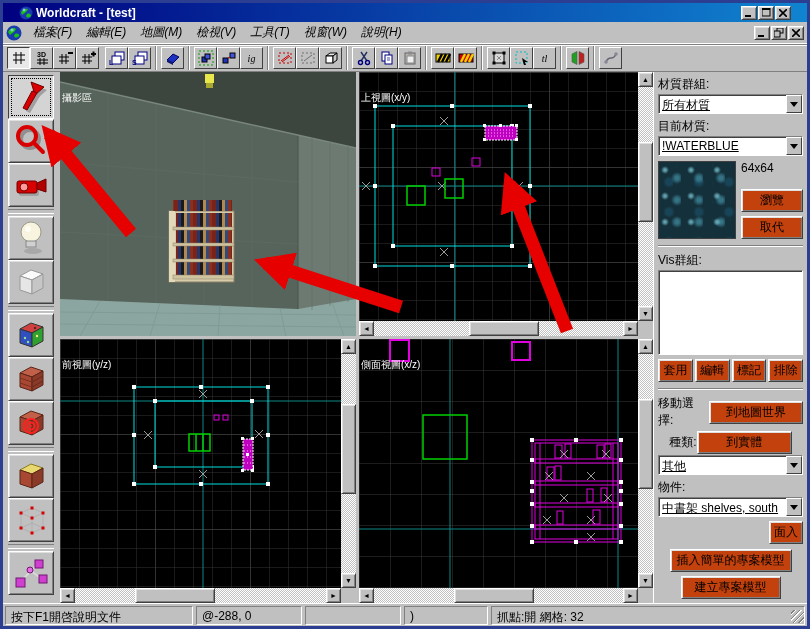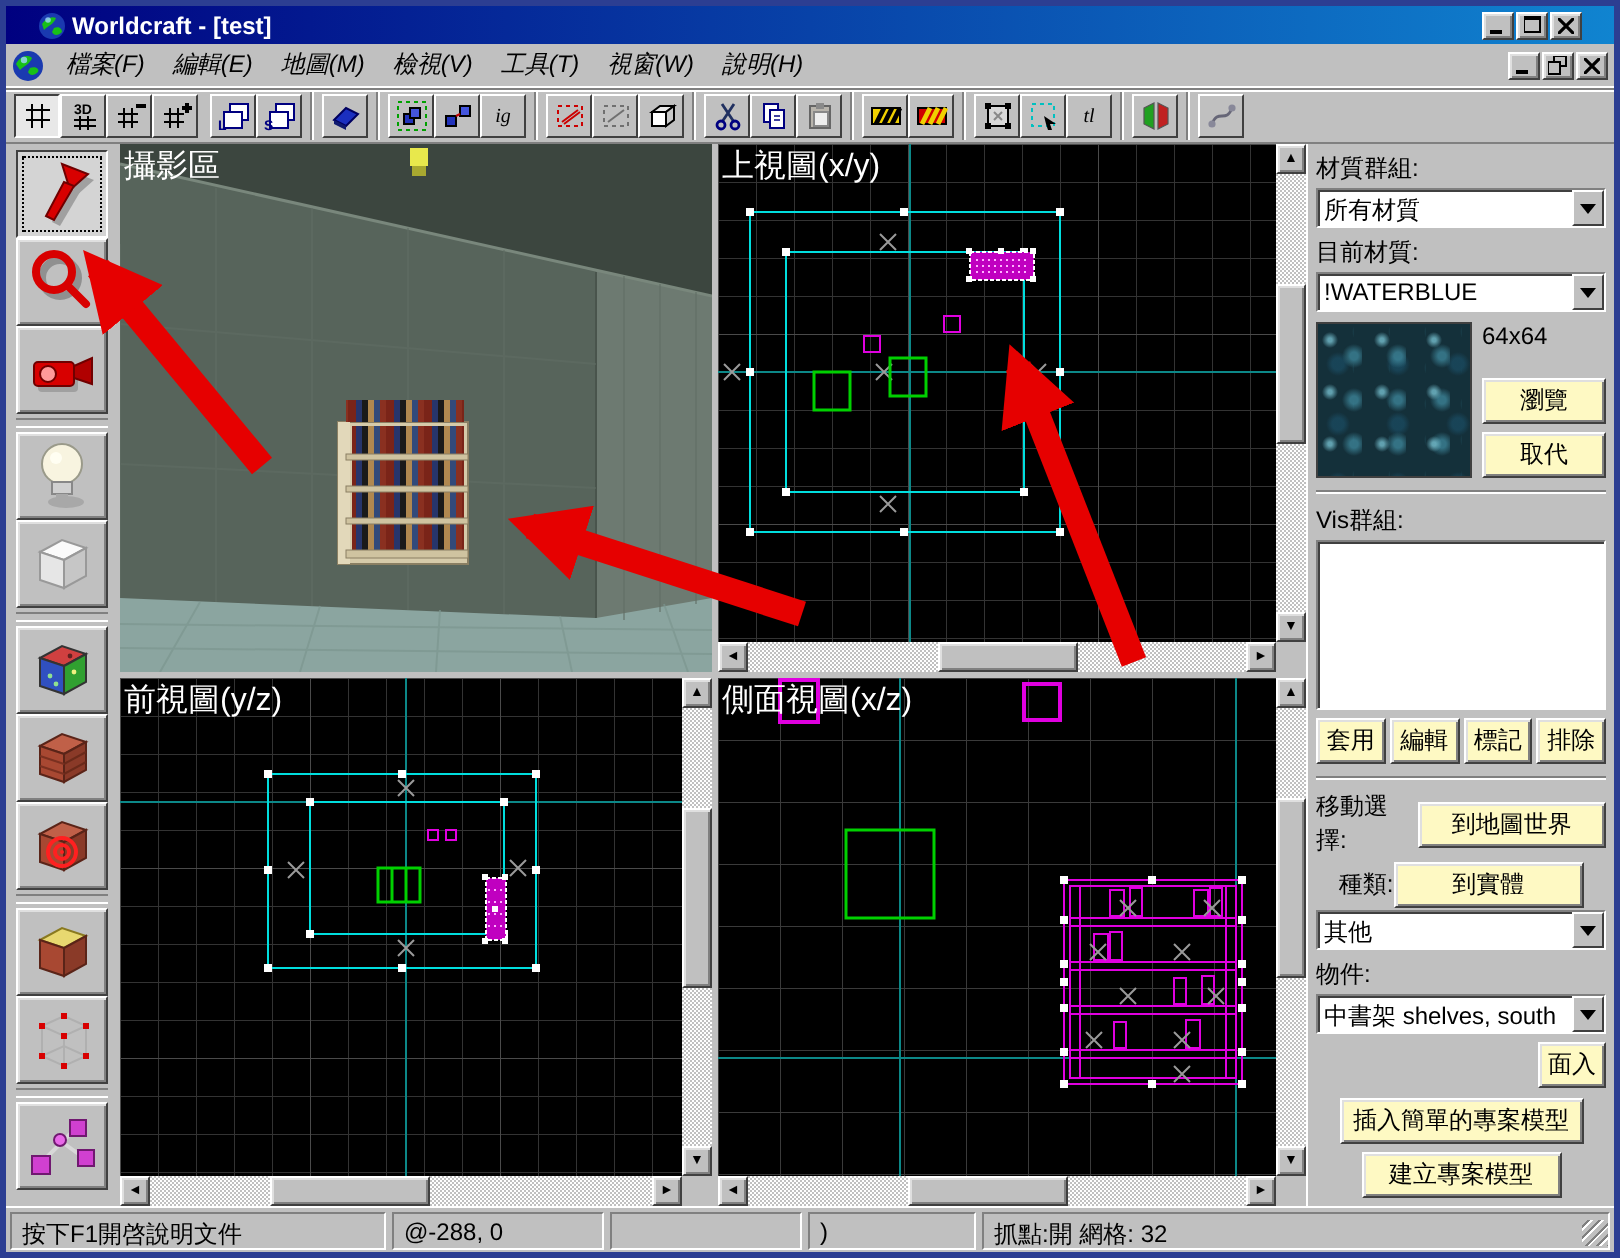--- a/index.html
+++ b/index.html
@@ -34,44 +34,44 @@
   .tdiv{width:2px;height:24px;border-left:1px solid #808080;border-right:1px solid #fff;margin:0 4px;}
   
   .main{display:flex;height:531px;background:#c0c0c0;}
   .palette{width:57px;padding:3px 0 0 5px;display:flex;flex-direction:column;align-items:flex-start;}
   .pbtn{width:46px;height:44px;margin-bottom:0;background:#c0c0c0;display:flex;align-items:center;justify-content:center;
     border:1px solid;border-color:#fff #404040 #404040 #fff;box-shadow:inset 1px 1px 0 #dfdfdf,inset -1px -1px 0 #808080;}
   .pbtn.active{border-color:#404040 #fff #fff #404040;box-shadow:none;background:#d4d4d4;outline:1px dotted #000;outline-offset:-4px;}
   .psep{width:46px;height:5px;border-top:1px solid #808080;border-bottom:1px solid #fff;margin:2px 0;}
   .viewports{width:593px;display:grid;grid-template-columns:296px 294px;grid-template-rows:264px 264px;gap:3px;background:#c0c0c0;}
   .viewport{position:relative;background:#000;overflow:hidden;}
-  .vplabel{position:absolute;top:1px;left:2px;color:#fff;font-size:16px;white-space:nowrap;z-index:5;}
+  .vplabel{position:absolute;top:19px;left:2px;color:#fff;font-size:10px;white-space:nowrap;z-index:5;}
   
   .sb-h{position:absolute;left:0;bottom:0;height:15px;background:#c0c0c0;}
   .sb-v{position:absolute;top:0;right:0;width:15px;background:#c0c0c0;}
   .sb-track{position:absolute;background-color:#c0c0c0;
     background-image:linear-gradient(45deg,#fff 25%,transparent 25%,transparent 75%,#fff 75%),
                      linear-gradient(45deg,#fff 25%,transparent 25%,transparent 75%,#fff 75%);
     background-size:2px 2px;background-position:0 0,1px 1px;}
   .sb-btn{position:absolute;width:15px;height:15px;background:#c0c0c0;display:flex;align-items:center;justify-content:center;
     border:1px solid;border-color:#fff #404040 #404040 #fff;box-shadow:inset 1px 1px 0 #dfdfdf,inset -1px -1px 0 #808080;
     font-size:7px;line-height:7px;color:#000;}
   .sb-thumb{position:absolute;background:#c0c0c0;
     border:1px solid;border-color:#fff #404040 #404040 #fff;box-shadow:inset 1px 1px 0 #dfdfdf,inset -1px -1px 0 #808080;}
   .sb-corner{position:absolute;right:0;bottom:0;width:15px;height:15px;background:#c0c0c0;}
   
   .rightpanel{width:154px;padding:3px 4px;display:flex;flex-direction:column;border-left:1px solid #fff;}
   .rp-label{margin:1px 0;}
   .dd{height:20px;display:flex;margin-bottom:3px;background:#fff;
-    border:1px solid;border-color:#808080 #fff #fff #808080;box-shadow:inset 1px 1px 0 #404040;}
+    border:1px solid;border-color:#808080 #fff #fff #808080;box-shadow:inset 1px 1px 0 #404040;text-decoration:underline;}
   .dd .val{flex:1;padding:2px 3px;white-space:nowrap;overflow:hidden;font-size:12px;}
   .dd .ddbtn{width:16px;background:#c0c0c0;display:flex;align-items:center;justify-content:center;
     border:1px solid;border-color:#fff #404040 #404040 #fff;}
   .tri{width:0;height:0;border-left:4px solid transparent;border-right:4px solid transparent;border-top:5px solid #000;}
-  .btn95{background:#fef9c3;display:flex;align-items:center;justify-content:center;white-space:nowrap;
+  .btn95{background:#c2410c;display:flex;align-items:center;justify-content:center;white-space:nowrap;
     border:1px solid;border-color:#fff #404040 #404040 #fff;box-shadow:inset 1px 1px 0 #dfdfdf,inset -1px -1px 0 #808080;
     font-size:12px;padding:2px 6px;}
   .texrow{display:flex;gap:5px;margin:2px 0;}
   .texpreview{width:78px;height:78px;border:1px solid #404040;
     background:
       radial-gradient(circle at 6px 8px, rgba(110,180,195,.85) 1px, transparent 4px),
       radial-gradient(circle at 18px 16px, rgba(60,130,150,.8) 2px, transparent 6px),
       radial-gradient(circle at 10px 20px, rgba(25,70,90,.9) 3px, transparent 6px),
       radial-gradient(circle at 22px 4px, rgba(40,100,120,.8) 2px, transparent 5px),
       #14303a;

